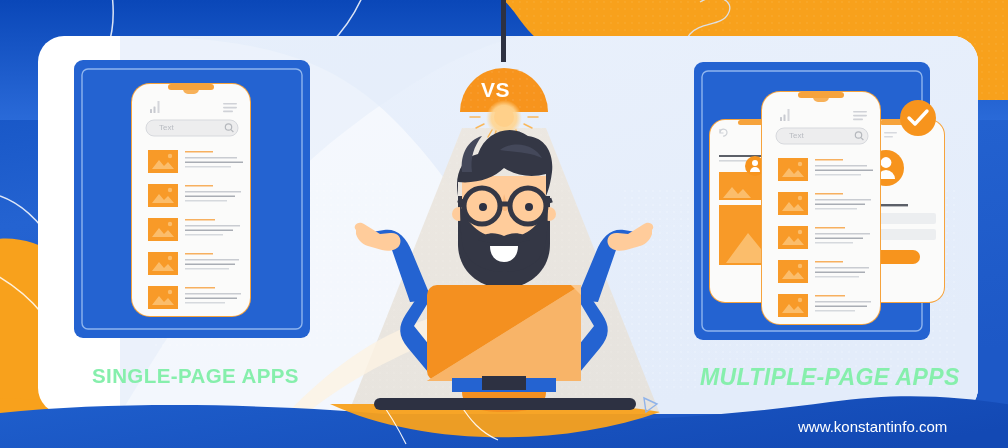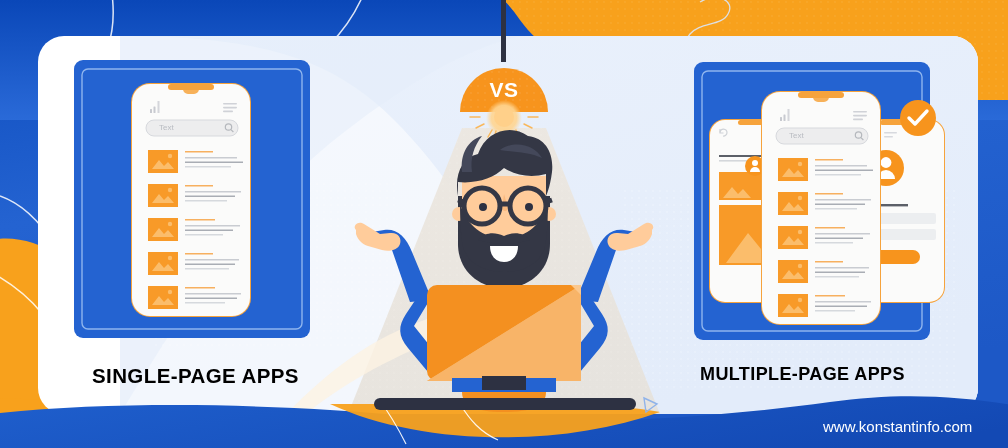--- a/index.html
+++ b/index.html
@@ -2,28 +2,28 @@
 <html><head>
 <meta charset="utf-8">
 <style>
   html,body{margin:0;padding:0;}
   body{width:1008px;height:448px;overflow:hidden;font-family:"Liberation Sans",sans-serif;}
   #stage{position:relative;width:1008px;height:448px;overflow:hidden;background:#1f63d6;}
   svg{display:block;}
   #bg{position:absolute;left:0;top:0;width:1008px;height:448px;}
   #fg{position:absolute;left:0;top:0;width:1008px;height:448px;}
   .label{
-    position:absolute;color:#000000;font-weight:bold;letter-spacing:.4px;
+    position:absolute;color:#86efac;font-weight:bold;letter-spacing:.4px;
     font-family:"Liberation Sans",sans-serif;white-space:nowrap;
   }
   #label-left{left:92px;top:364px;font-size:20.5px;}
-  #label-right{left:700px;top:364px;font-size:18px;}
+  #label-right{left:700px;top:364px;font-size:23px;font-style:italic;}
   #site-url{position:absolute;left:798px;top:418px;color:#ffffff;font-size:15px;
-    font-family:"Liberation Sans",sans-serif;white-space:nowrap;margin-left:25px;}
-  #vs-text{position:absolute;left:481px;top:78px;width:46px;text-align:center;
+    font-family:"Liberation Sans",sans-serif;white-space:nowrap;}
+  #vs-text{position:absolute;left:481px;top:78px;width:46px;
     color:#ffffff;font-weight:bold;font-size:21px;letter-spacing:.5px;
     font-family:"Liberation Sans",sans-serif;}
   .ph-text{position:absolute;font-family:"Liberation Sans",sans-serif;color:#b9bcc2;text-align:right;}
 </style>
 </head>
 <body>
 
 <div id="stage">
 
   <svg id="bg" viewBox="0 0 1008 448" xmlns="http://www.w3.org/2000/svg">

